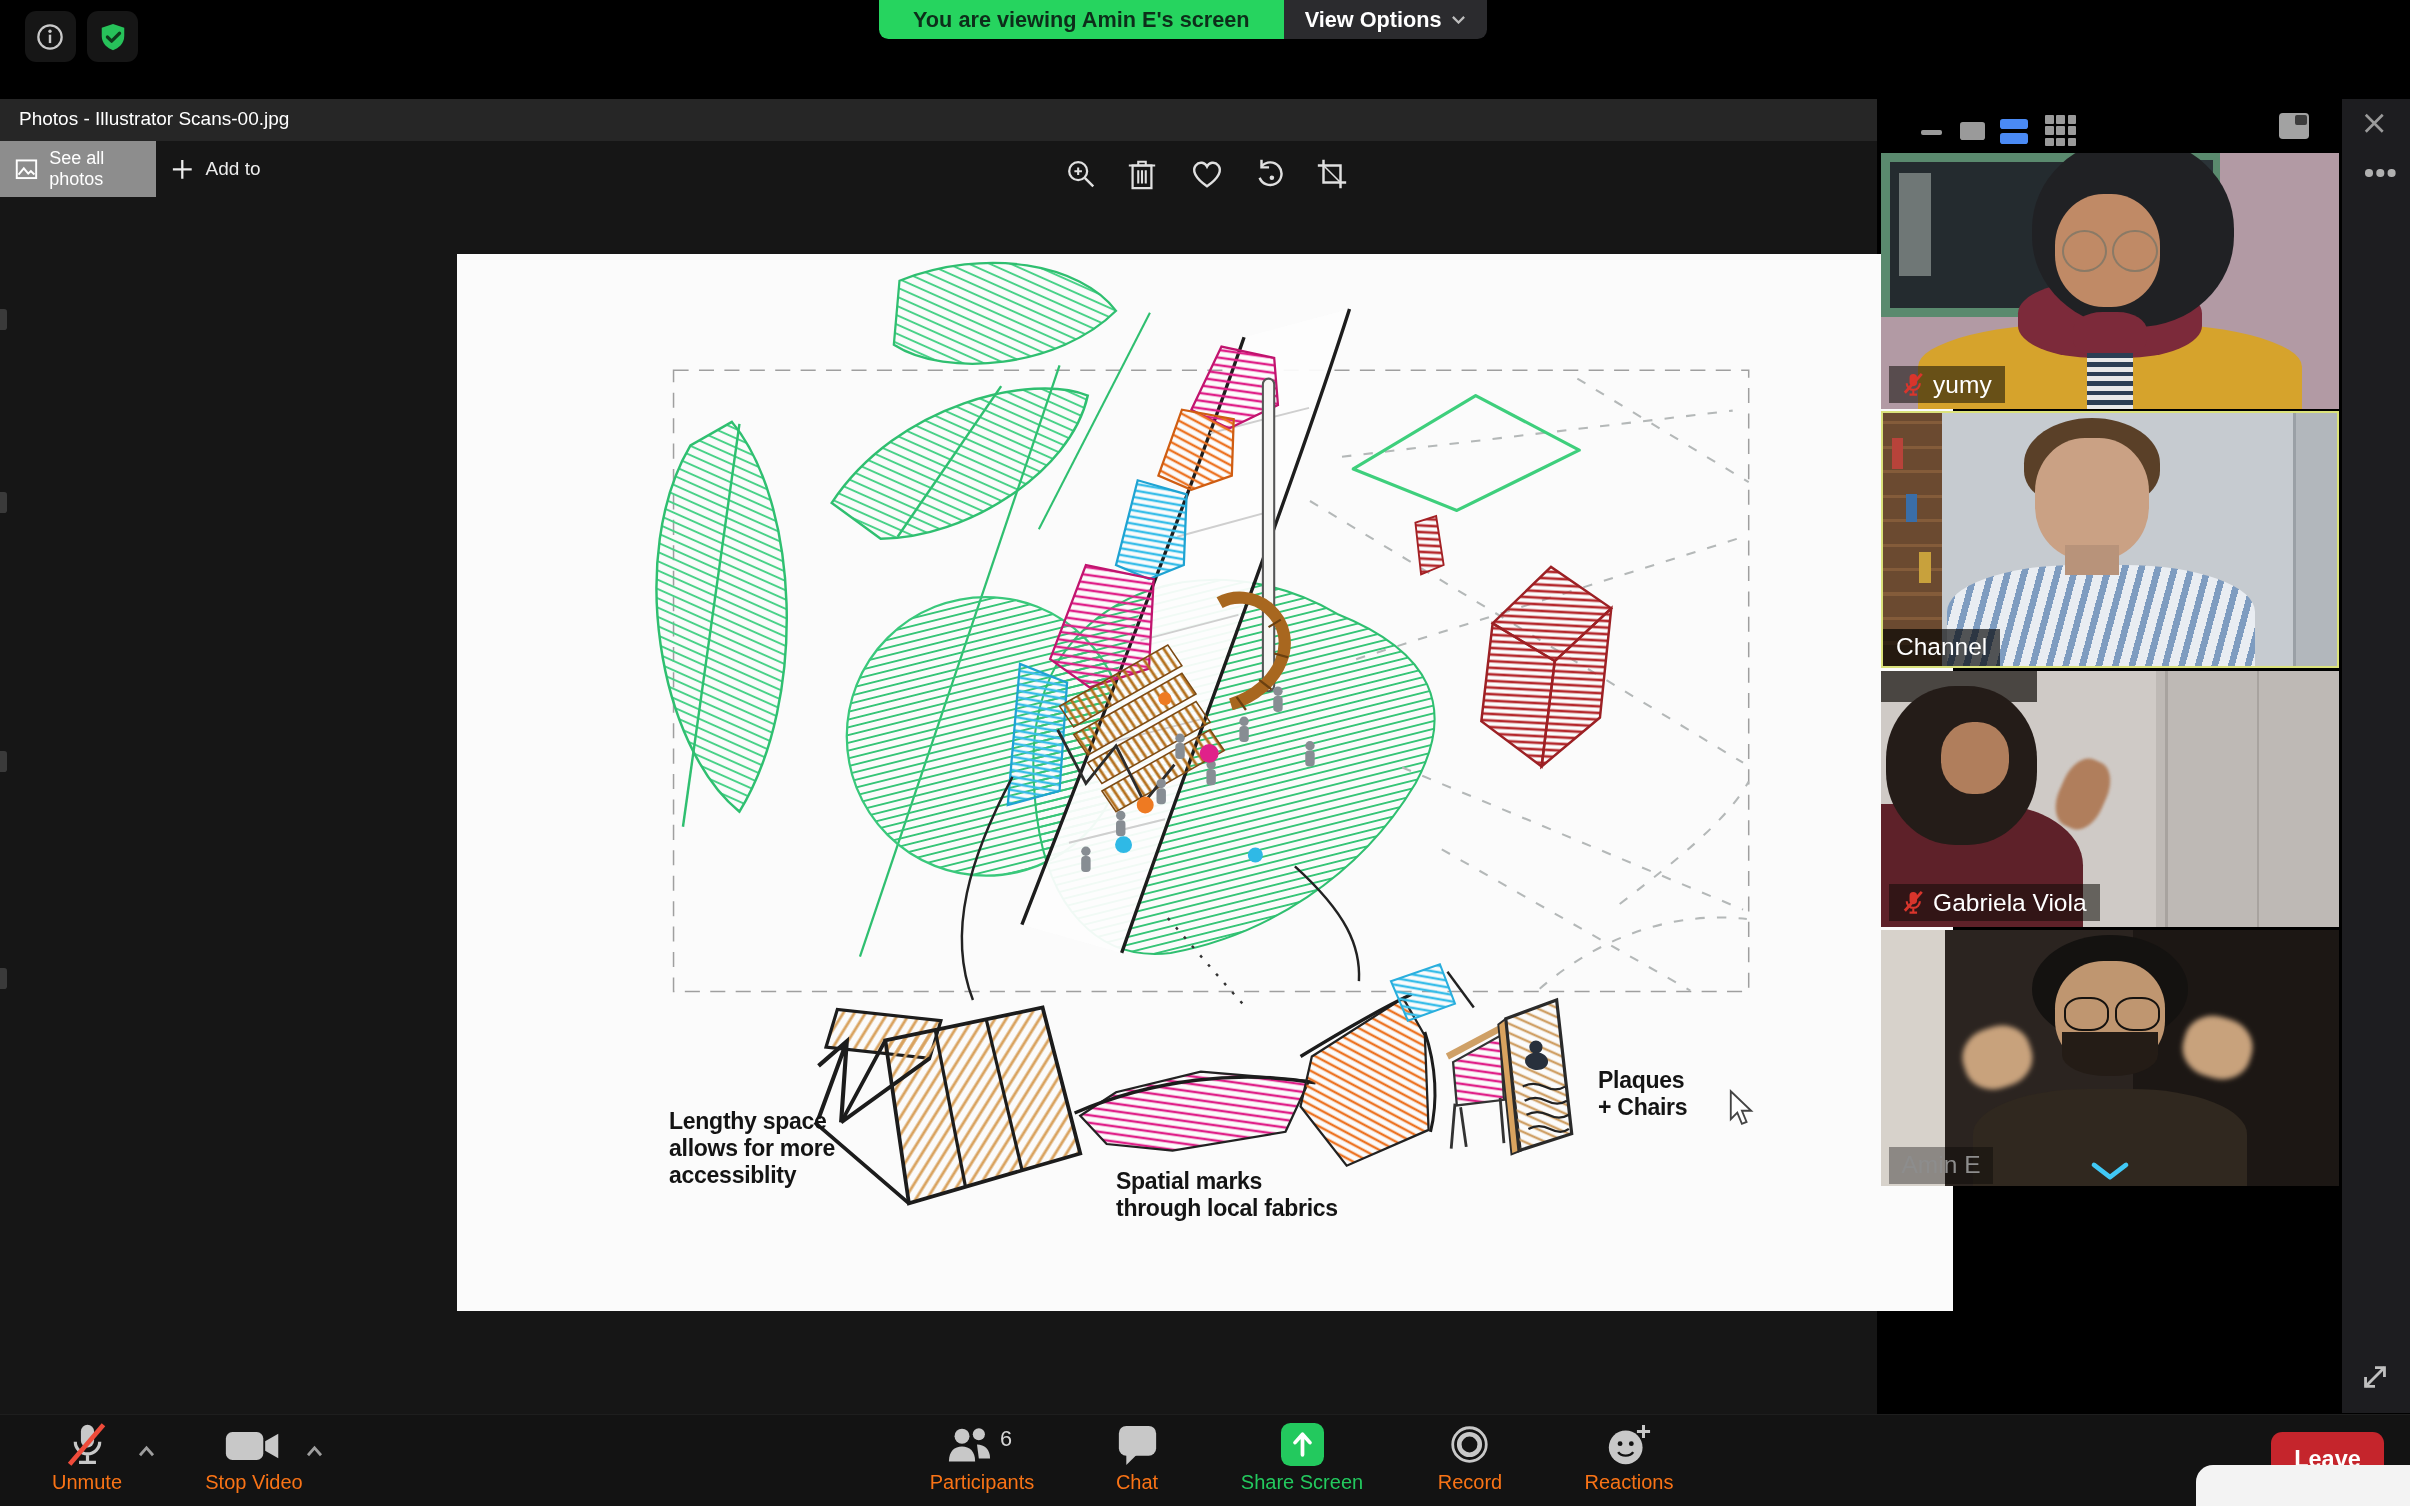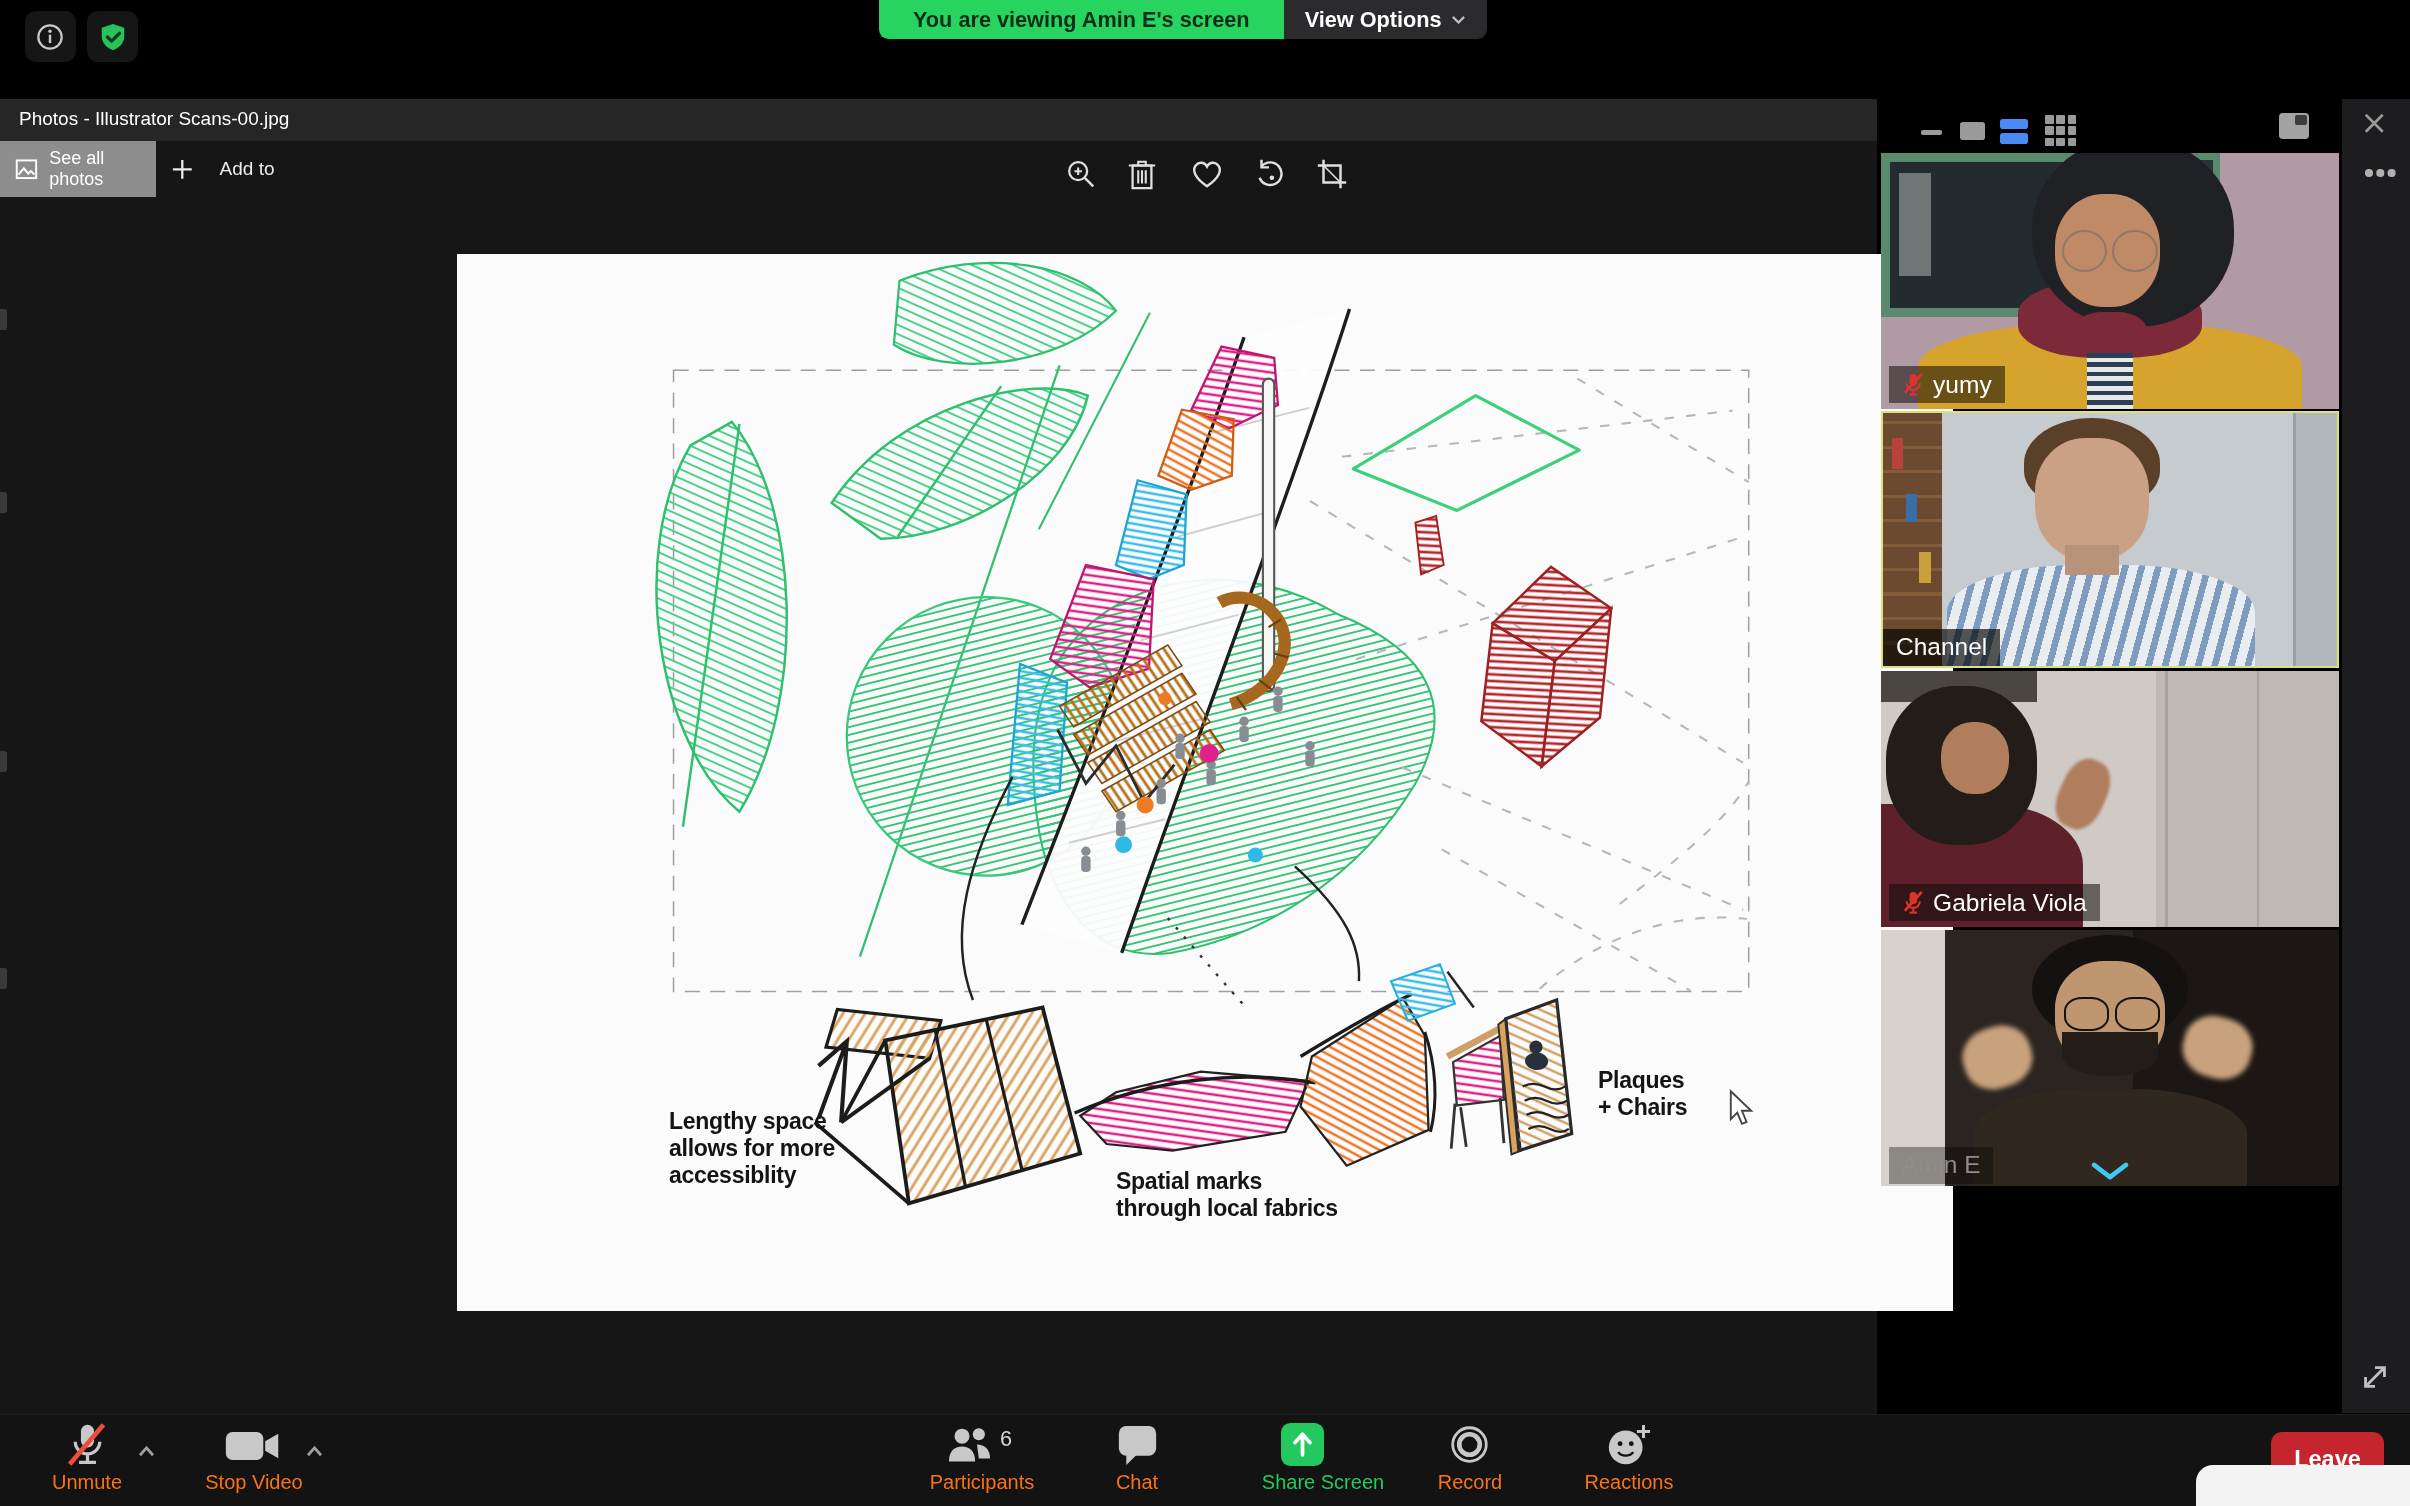--- a/index.html
+++ b/index.html
@@ -13,21 +13,21 @@
   #banner .dark{background:#2b2b2e;color:#fff;font-size:21.7px;font-weight:600;display:flex;align-items:center;gap:9.4px;padding:0 21px;}
   .chev-down{width:15px;height:9.4px;}
 
   .top-iconbtn{position:absolute;width:51px;height:51px;border-radius:11.3px;background:#161616;display:flex;align-items:center;justify-content:center;z-index:40;}
 
   
   #app-area{position:absolute;left:0;top:99px;width:1877px;height:1315px;background:#161616;}
   #title-strip{position:absolute;left:0;top:0;width:1877px;height:42px;background:#262626;}
   #win-title{position:absolute;left:19px;top:9.4px;font-size:19px;color:#ffffff;text-align:center;}
   #see-all{position:absolute;left:0;top:42px;width:156px;height:56px;background:#8d8d8d;color:#fff;display:flex;align-items:center;gap:11.3px;padding-left:15px;box-sizing:border-box;font-size:18px;}
-  #add-to{position:absolute;left:171px;top:42px;height:56px;display:flex;align-items:center;gap:26px;color:#ececec;font-size:19px;}
+  #add-to{position:absolute;left:171px;top:42px;height:56px;display:flex;align-items:center;gap:12px;color:#ececec;font-size:19px;}
   .ph-icon{position:absolute;top:55px;width:40px;height:40px;display:flex;align-items:center;justify-content:center;}
 
   #canvas{position:absolute;left:457px;top:155px;width:1496px;height:1057px;background:#fbfbfb;overflow:hidden;}
   .sk-label{position:absolute;white-space:pre-line;font-weight:700;color:#141414;font-size:24.5px;line-height:27px;letter-spacing:-0.3px;transform:scaleX(.94);transform-origin:left top;}
 
   
   #strip-right{position:absolute;left:2342px;top:99px;width:69px;height:1314px;background:#1d1d20;}
   .video{position:absolute;left:1881px;width:458px;height:256px;background:#222;overflow:hidden;}
   .video.active{box-sizing:border-box;border:2.8px solid #dbe27b;}
   .vtag{position:absolute;left:7.5px;bottom:5.6px;background:rgba(15,12,8,.55);color:#fff;font-size:24.5px;display:flex;align-items:center;gap:9px;padding:4.7px 13px;}
@@ -37,21 +37,21 @@
 
   
   .pc{position:absolute;}
   #pc-grid{display:grid;grid-template-columns:repeat(3,8.5px);grid-template-rows:repeat(3,8.5px);gap:2.8px;}
   #pc-grid div{background:#9a9a9a;border-radius:0.9px;}
   #dots-icon{width:7.5px;height:7.5px;border-radius:50%;background:#b0b0b0;box-shadow:11.3px 0 #b0b0b0,22.6px 0 #b0b0b0;}
 
   
   #toolbar{position:absolute;left:0;top:1414px;width:2411px;height:92px;background:#131313;border-top:0.9px solid #1e1e1e;z-index:5;}
   .tb-label{position:absolute;top:56px;transform:translateX(-50%);font-size:20px;color:#f97316;white-space:nowrap;}
-  .tb-label.green{color:#23c95e;margin-left:21px;}
+  .tb-label.green{color:#23c95e;}
   #leave-btn{position:absolute;left:2271px;top:17px;width:113px;height:55px;background:#c5252c;border-radius:11.3px;color:#fff;font-size:23.5px;font-weight:700;display:flex;align-items:center;justify-content:center;}
   #white-popup{position:absolute;left:2196px;top:1465px;width:215px;height:41px;background:#f3f3f3;border-radius:17px 0 0 0;z-index:20;}
 
   .edge-mark{position:absolute;left:0;width:6.6px;height:21px;background:#3a3a3a;border-radius:0 2.8px 2.8px 0;}
 </style>
 </head>
 <body>
 
 <div id="root">
 

